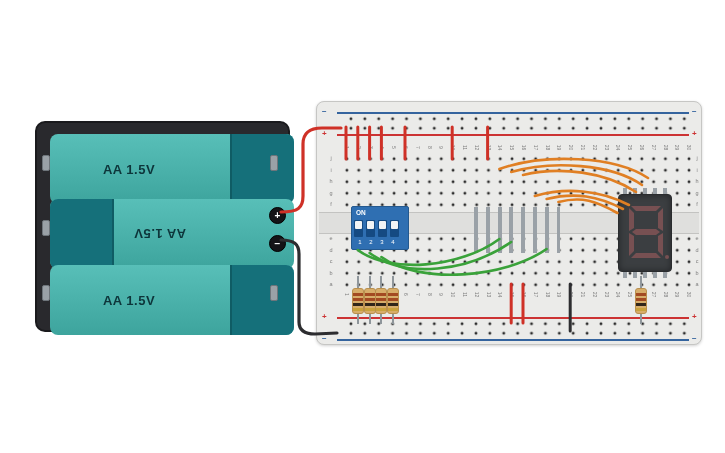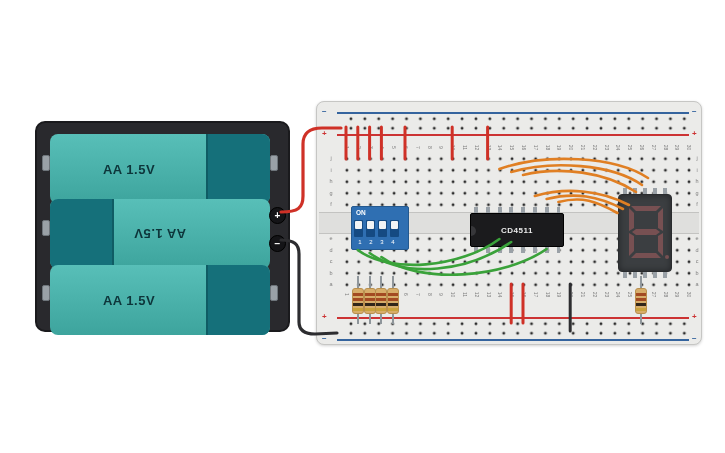--- a/index.html
+++ b/index.html
@@ -3,21 +3,21 @@
 <meta charset="utf-8">
 <style>
   html,body{margin:0;padding:0;background:#fff;}
   .canvas{position:relative;width:725px;height:453px;background:#fff;overflow:hidden;
           font-family:"Liberation Sans",sans-serif;}
 
   
   .battery-pack{position:absolute;left:35px;top:121px;width:255px;height:211px;
                 background:#29292d;border:2px solid #1a1a1d;border-radius:10px;box-sizing:border-box;}
   .battery{position:absolute;left:13px;width:220px;height:70px;border-radius:8px;overflow:hidden;
-           background:linear-gradient(#58bfb8,#3da49d);}
+           background:linear-gradient(#58bfb8,#3da49d);padding-left:24px;}
   .battery .cap{position:absolute;top:0;height:100%;width:62px;background:#15707a;}
   .battery .cap.right{right:0;border-left:2px solid #0f5c64;}
   .battery .cap.left{left:0;border-right:2px solid #0f5c64;}
   .battery .blabel{position:absolute;top:0;height:100%;display:flex;align-items:center;justify-content:center;
                    font-weight:bold;font-size:13px;color:#0d353a;letter-spacing:.5px;}
   .battery .blabel.norm{left:0;width:158px;}
   .battery .blabel.flip{left:40px;width:140px;transform:rotate(180deg);}
   .b1{top:11px}.b2{top:76px}.b3{top:142px}
   .contact{position:absolute;width:8px;height:16px;background:#9aa1a7;border-radius:2px;border:1px solid #6e757b;box-sizing:border-box;}
   .cL{left:5px}.cR{left:233px}
@@ -253,24 +253,20 @@
       </div>
     <div class="dipnums">
         <span>1</span>
         <span>2</span>
         <span>3</span>
         <span>4</span>
       </div>
   </div>
 
   <div class="ic-pins"></div>
-  <div class="ic">
-    <div class="notch"></div>
-    <div class="iclabel">CD4511</div>
-  </div>
 
   <div class="seg-pins"></div>
   <div class="sevenseg">
     <svg width="38" height="56" viewBox="0 0 38 56">
       <polygon class="seg" points="4,2 34,2 29,7 9,7"></polygon>
       <polygon class="seg" points="2,4 7,9 7,24 2,27"></polygon>
       <polygon class="seg" points="36,4 36,27 31,24 31,9"></polygon>
       <polygon class="seg" points="5,28 9,25 29,25 33,28 29,31 9,31"></polygon>
       <polygon class="seg" points="2,29 7,32 7,47 2,52"></polygon>
       <polygon class="seg" points="36,29 36,52 31,47 31,32"></polygon>

